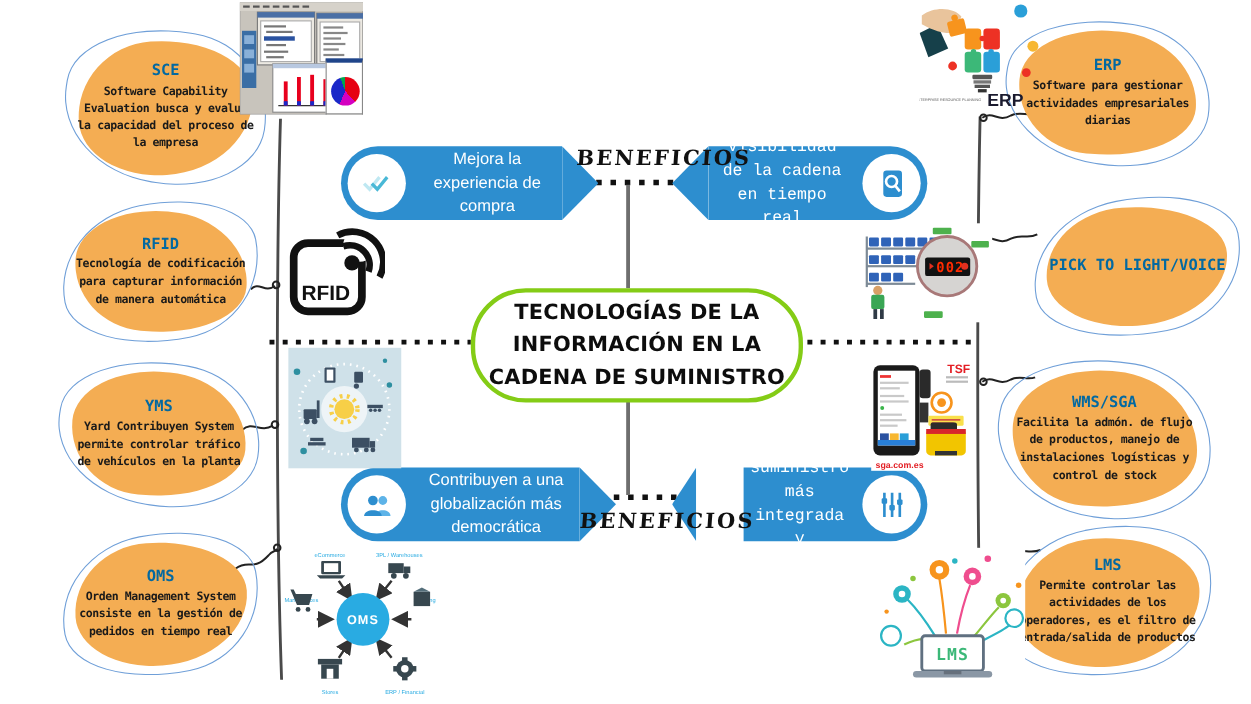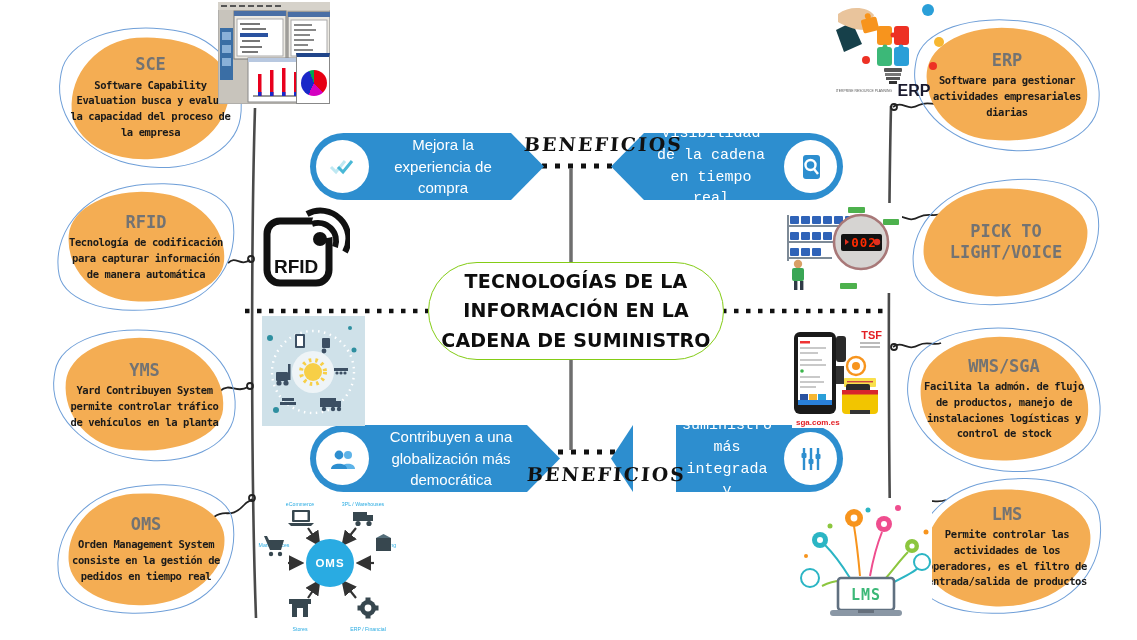--- a/index.html
+++ b/index.html
@@ -13,22 +13,22 @@
   
   .blob{position:absolute;z-index:2;}
   .blob-fill{position:absolute;inset:5% 7%;background:#f4ad53;
              border-radius:44% 56% 52% 48% / 56% 44% 56% 44%;transform:rotate(-4deg);}
   .blob-fill.f2{border-radius:52% 48% 58% 42% / 46% 58% 44% 56%;transform:rotate(5deg);}
   .blob-outline{position:absolute;inset:-2% 0%;border:1.6px solid #6f9fd8;
                 border-radius:58% 42% 50% 50% / 44% 56% 46% 54%;transform:rotate(9deg);}
   .blob-outline.o2{border-radius:46% 54% 42% 58% / 58% 40% 60% 42%;transform:rotate(-11deg);}
   .blob-content{position:absolute;inset:0;display:flex;flex-direction:column;align-items:center;
                 justify-content:center;text-align:center;z-index:2;padding:6px 10px;}
-  .blob-abbr{font-family:"DejaVu Sans Mono",monospace;font-weight:bold;font-size:17px;
-             color:#737373;line-height:1.25;}
+  .blob-abbr{font-family:"DejaVu Sans Mono",monospace;font-weight:bold;font-size:14px;
+             color:#0369a1;line-height:1.25;}
   .blob-desc{font-family:"DejaVu Sans Mono",monospace;font-weight:bold;font-size:10.5px;
              letter-spacing:-0.4px;color:#1a1a1a;line-height:1.5;margin-top:2px;}
 
   
   .banner{position:absolute;height:67px;display:flex;z-index:2;}
   .banner-body{background:#2d8ecf;height:100%;display:flex;align-items:center;}
   .round-left{border-radius:34px 0 0 34px;}
   .round-right{border-radius:0 34px 34px 0;font-family:Liberation Mono, monospace;}
   .arrow-right{width:33px;height:100%;background:#2d8ecf;
                clip-path:polygon(0 0,100% 50%,0 100%);}
@@ -38,21 +38,21 @@
                  display:flex;align-items:center;justify-content:center;margin:0 6px;}
   .banner-text{flex:1;color:#ffffff;font-size:15px;line-height:1.45;text-align:center;
                padding:0 6px;}
 
   
   .beneficios{position:absolute;z-index:2;font-family:"DejaVu Serif",serif;font-weight:bold;
               font-size:19px;letter-spacing:2px;color:#111;transform:skewX(-4deg);}
 
   
   .oval{position:absolute;left:428px;top:262px;width:294px;height:96px;background:#fff;
-        border:1px solid #84cc16;border-radius:50px;z-index:3;display:flex;align-items:center;
+        border:4px solid #84cc16;border-radius:50px;z-index:3;display:flex;align-items:center;
         justify-content:center;text-align:center;}
   .oval-title{width:280px;font-family:"DejaVu Sans",sans-serif;font-weight:bold;font-size:19px;
               line-height:1.55;color:#0d0d0d;letter-spacing:0.2px;}
 
   
   .fig{position:absolute;z-index:2;}
   .sw-piepanel{position:absolute;right:0;bottom:0;width:32px;height:46px;background:#fff;
                border:1px solid #888;border-top:4px solid #20458a;}
   .sw-pie{position:absolute;right:3px;bottom:8px;width:26px;height:26px;border-radius:50%;
           background:conic-gradient(#e60012 0 38%,#d400c0 38% 57%,#1a28c8 57% 94%,#00a651 94% 100%);}
@@ -130,21 +130,21 @@
   </div>
 
   <div class="blob" style="left:913px;top:22px;width:188px;height:126px">
     <div class="blob-outline"></div>
     <div class="blob-fill f2"></div>
     <div class="blob-content">
         <div class="blob-abbr">ERP</div>
       <div class="blob-desc">Software para gestionar actividades empresariales diarias</div>
       </div>
   </div>
-  <div class="blob" style="left:910px;top:182px;width:192px;height:120px">
+  <div class="blob" style="left:938px;top:182px;width:192px;height:120px">
     <div class="blob-outline o2"></div>
     <div class="blob-fill"></div>
     <div class="blob-content">
         <div class="blob-abbr">PICK TO LIGHT/VOICE</div>
       </div>
   </div>
   <div class="blob" style="left:906px;top:330px;width:196px;height:138px">
     <div class="blob-outline"></div>
     <div class="blob-fill f2"></div>
     <div class="blob-content">

